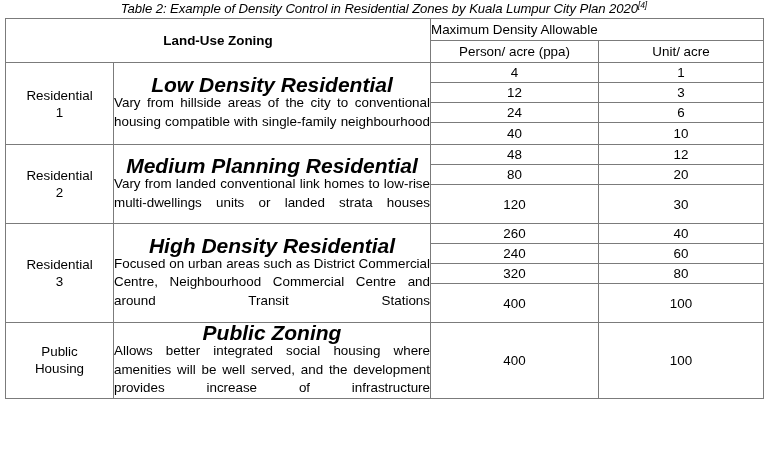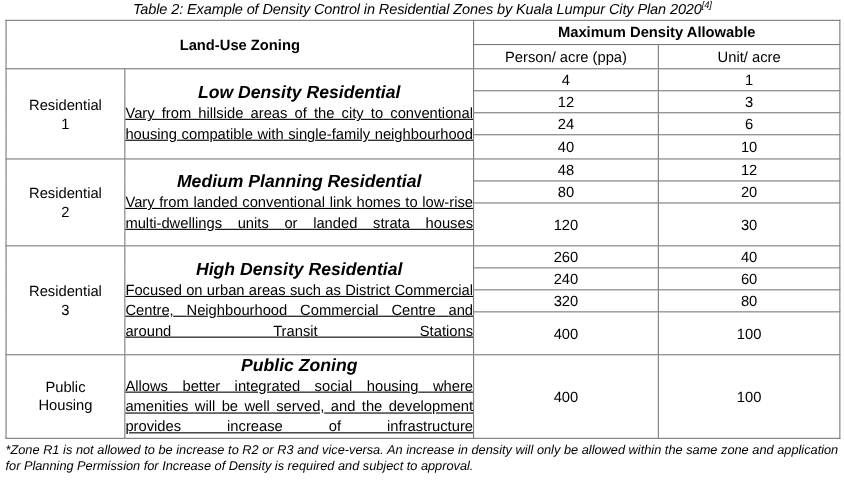--- a/index.html
+++ b/index.html
@@ -60,23 +60,23 @@
   .col-unit   { width: 165px; }
 
   
   th.hdr-landuse {
     font-weight: bold;
     font-size: 15.5px;
     text-align: center;
     height: 42px;
   }
   th.hdr-maxdensity {
-    font-weight: bold;
+    font-weight: normal;
     font-size: 15.5px;
-    text-align: center;
+    text-align: left;
     height: 21px;
   }
   th.hdr-sub {
     font-weight: normal;
     font-size: 14.2px;
     text-align: center;
     height: 21px;
   }
 
   
@@ -93,27 +93,26 @@
     text-align-last: justify;
     line-height: 18.6px;
     font-size: 13.6px;
   }
   td.desc .desc-title {
     display: block;
     text-align: right;
     text-align-last: center;
     font-weight: bold;
     font-style: italic;
-    font-size: 16px;
+    font-size: 21px;
     line-height: 19px;
     padding-bottom: 0px;
   }
   td.desc .desc-body {
     display: block;
-    text-decoration: underline;
   }
   td.desc .desc-body .lastline {
     text-align-last: left;
   }
 
   
   td.num {
     text-align: center;
     font-size: 14px;
   }
@@ -258,15 +257,14 @@
             <span class="lastline">increase of infrastructure</span>
           </span>
         </td>
         <td class="num">400</td>
         <td class="num">100</td>
       </tr>
 
     </tbody>
   </table>
 
-  <div class="footnote">*Zone R1 is not allowed to be increase to R2 or R3 and vice-versa. An increase in density will only be allowed within the same zone and application for Planning Permission for Increase of Density is required and subject to approval.</div>
 
 </div>
 
 </body></html>

